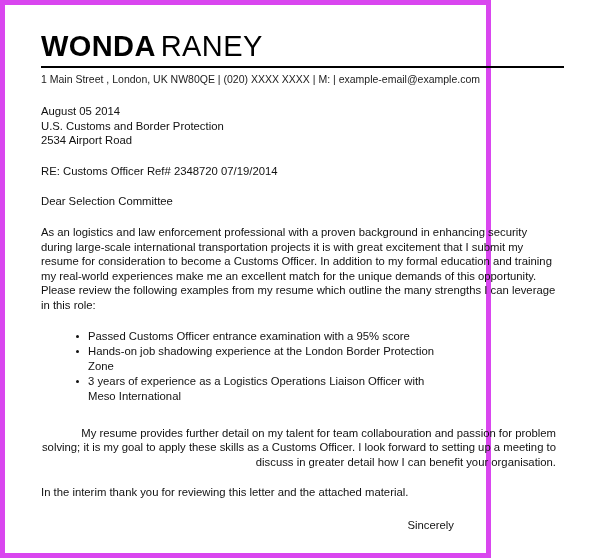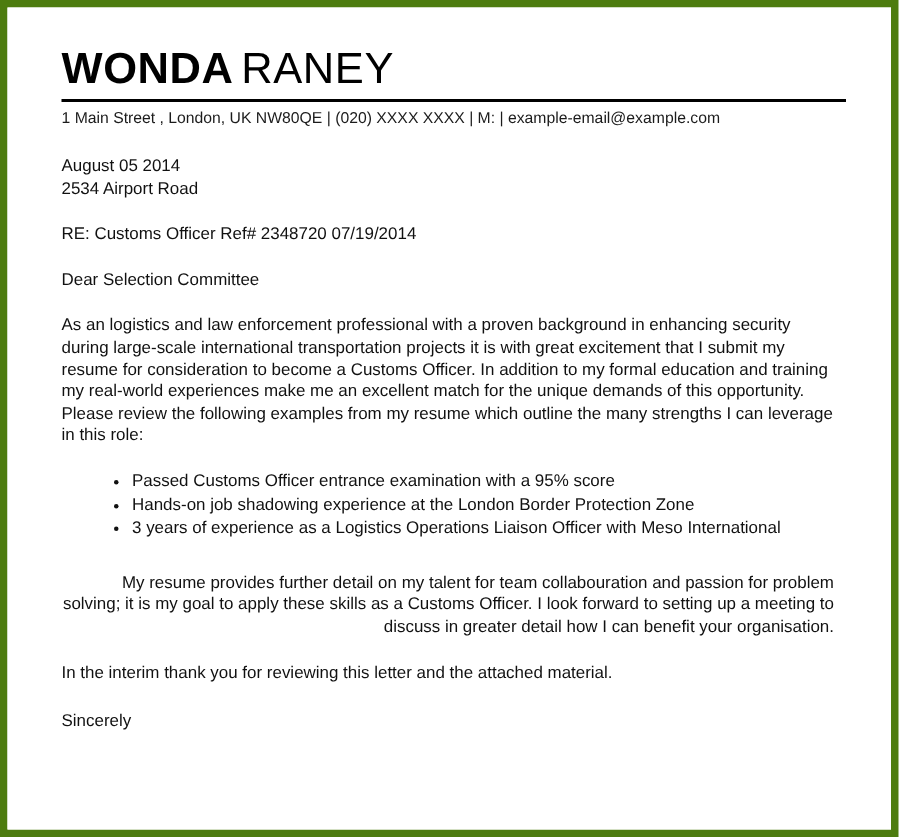--- a/index.html
+++ b/index.html
@@ -9,24 +9,24 @@
   }
   body {
     width: 605px;
     height: 558px;
     font-family: "Liberation Sans", sans-serif;
     overflow: hidden;
   }
   .page {
     position: relative;
     box-sizing: border-box;
-    width: 599px;
+    width: 491px;
     height: 558px;
     background: #ffffff;
-    border: 5px solid #4d7c0f;
+    border: 5px solid #d946ef;
   }
   .sheet {
     box-sizing: border-box;
     width: 100%;
     height: 100%;
     background: #ffffff;
     padding: 26px 32px 0 36px;
   }
 
   
@@ -110,40 +110,42 @@
   .closing-para {
     margin: 0 0 16px 0;
     width: 515px;
     text-align: right;
   }
   .interim {
     margin: 0 0 16px 0;
   }
   .signoff {
     margin: 18px 0 16px 0;
+    text-align: right;
   }
 </style>
 </head>
 <body>
 
 <div class="page">
   <div class="sheet">
 
     <header class="letterhead">
       <div class="name-line">
         <span class="name-first">WONDA</span><span class="name-last">RANEY</span>
       </div>
       <div class="rule"></div>
       <div class="contact-line">1 Main Street , London, UK NW80QE  |  (020) XXXX XXXX  |  M:  |  example-email@example.com</div>
     </header>
 
     <main class="body-wrap">
 
       <section class="addr-block">
         <div>August 05 2014</div>
+        <div>U.S. Customs and Border Protection</div>
         <div>2534 Airport Road</div>
       </section>
 
       <div class="re-line">RE: Customs Officer Ref# 2348720 07/19/2014</div>
 
       <div class="salutation">Dear Selection Committee</div>
 
       <p class="para">As an logistics and law enforcement professional with a proven background in enhancing security during large-scale international transportation projects it is with great excitement that I submit my resume for consideration to become a Customs Officer. In addition to my formal education and training my real-world experiences make me an excellent match for the unique demands of this opportunity. Please review the following examples from my resume which outline the many strengths I can leverage in this role:</p>
 
       <ul class="bullets">

